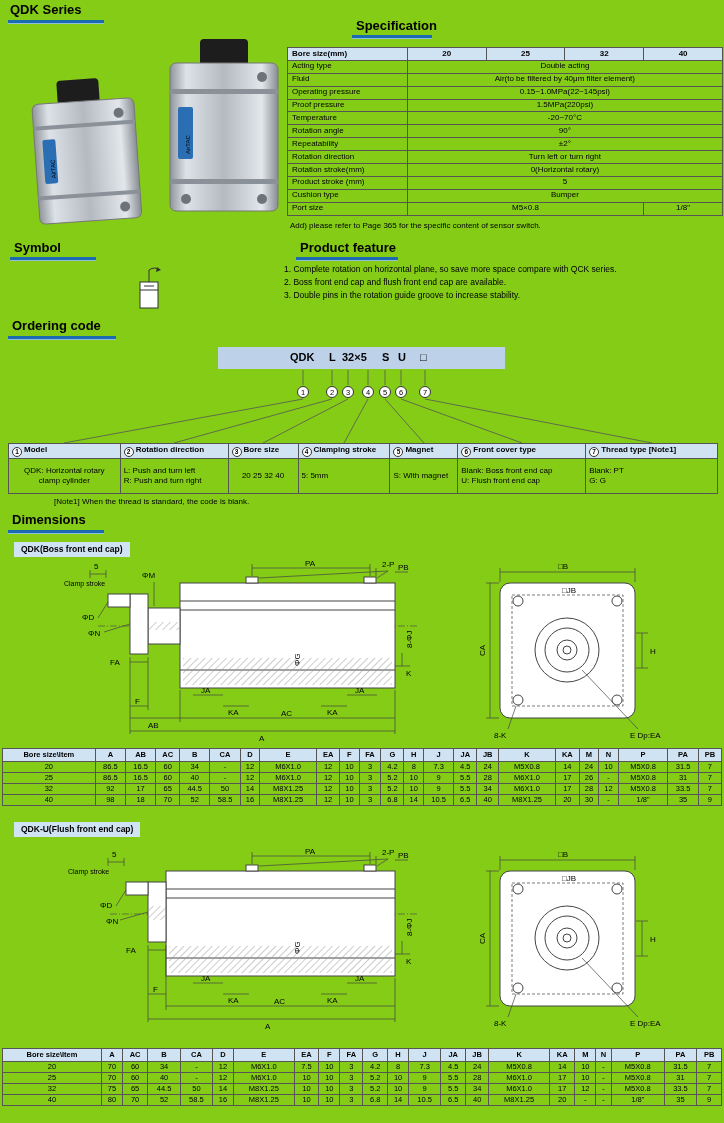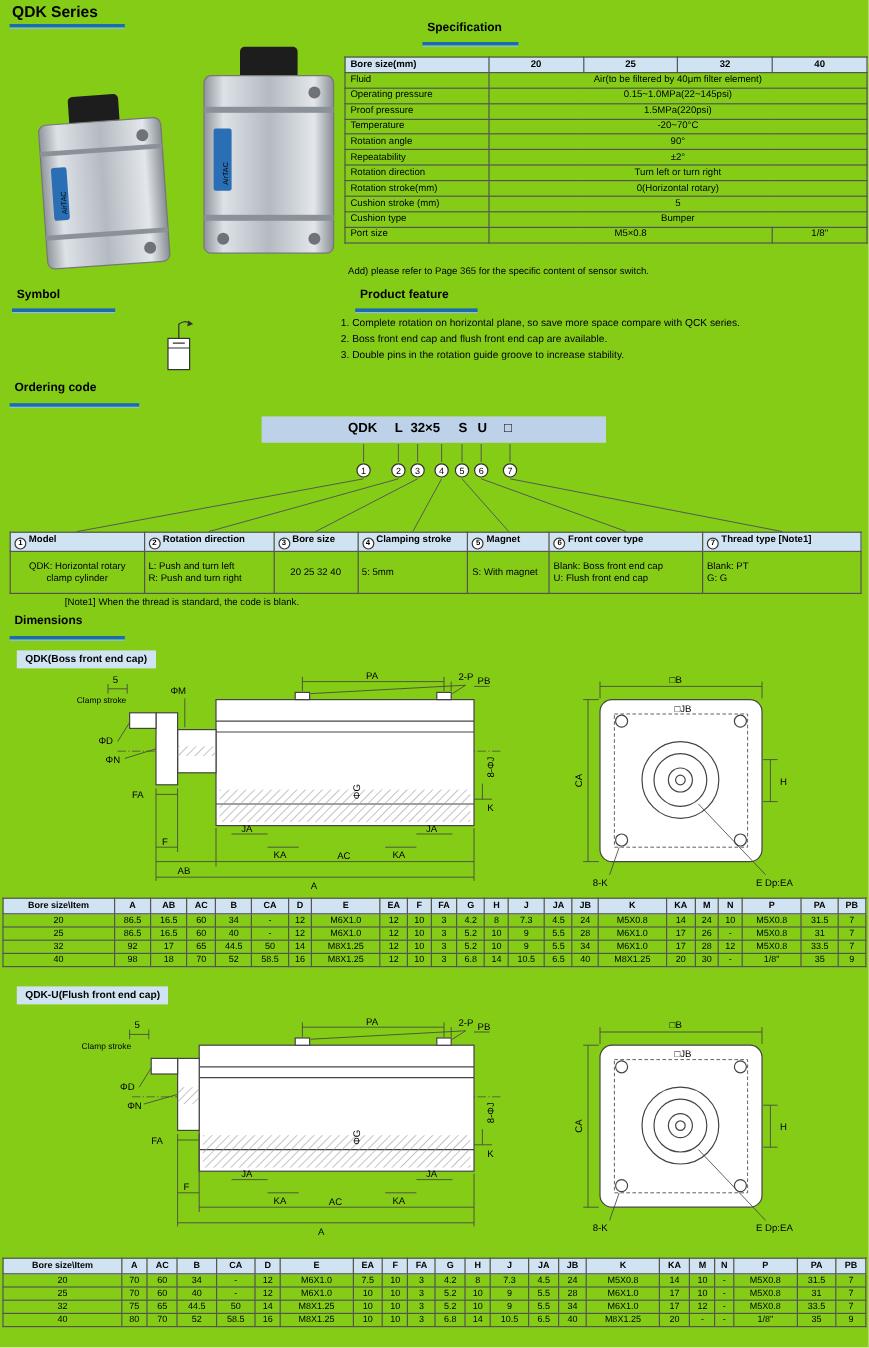--- a/index.html
+++ b/index.html
@@ -1,21 +1,21 @@
 <!DOCTYPE html>
 <html><head>
 <meta charset="utf-8">
 <style>
   * { margin:0; padding:0; box-sizing:border-box; }
   html,body { background:#fff; }
   body { font-family:"Liberation Sans",sans-serif; color:#000; }
   .page { position:relative; width:724px; height:1123px; background:#84cc16; overflow:hidden; }
 
   .h1 { position:absolute; font-size:13px; font-weight:bold; }
-  .h2 { position:absolute; font-size:10px; font-weight:bold;text-align:center; }
+  .h2 { position:absolute; font-size:13px; font-weight:bold;text-align:center; }
   .bar { position:absolute; height:3px; background:#1b6bb0; }
   .bar:after { content:""; position:absolute; left:0; top:3px; width:100%; height:1px; background:#8fbede; }
 
   .note { position:absolute; font-size:8px; }
 
   table { border-collapse:collapse; }
   th,td { font-weight:normal; }
 
   
   .spec-table { position:absolute; left:287px; top:47px; width:436px; font-size:8px; }
@@ -106,20 +106,24 @@
       </colgroup>
     <tbody>
         <tr>
       <th class="lblh">Bore size(mm)</th>
       <th>20</th>
       <th>25</th>
       <th>32</th>
       <th>40</th>
     </tr>
     <tr>
+          <td class="lbl">Acting type</td>
+          <td colspan="4">Double acting</td>
+        </tr>
+    <tr>
           <td class="lbl">Fluid</td>
           <td colspan="4">Air(to be filtered by 40μm filter element)</td>
         </tr>
     <tr>
           <td class="lbl">Operating pressure</td>
           <td colspan="4">0.15~1.0MPa(22~145psi)</td>
         </tr>
     <tr>
           <td class="lbl">Proof pressure</td>
           <td colspan="4">1.5MPa(220psi)</td>
@@ -138,21 +142,21 @@
         </tr>
     <tr>
           <td class="lbl">Rotation direction</td>
           <td colspan="4">Turn left or turn right</td>
         </tr>
     <tr>
           <td class="lbl">Rotation stroke(mm)</td>
           <td colspan="4">0(Horizontal rotary)</td>
         </tr>
     <tr>
-          <td class="lbl">Cushion stroke (mm)</td>
+          <td class="lbl">Product stroke (mm)</td>
           <td colspan="4">5</td>
         </tr>
     <tr>
           <td class="lbl">Cushion type</td>
           <td colspan="4">Bumper</td>
         </tr>
     <tr>
       <td class="lbl">Port size</td>
       <td colspan="3">M5×0.8</td>
       <td>1/8"</td>

